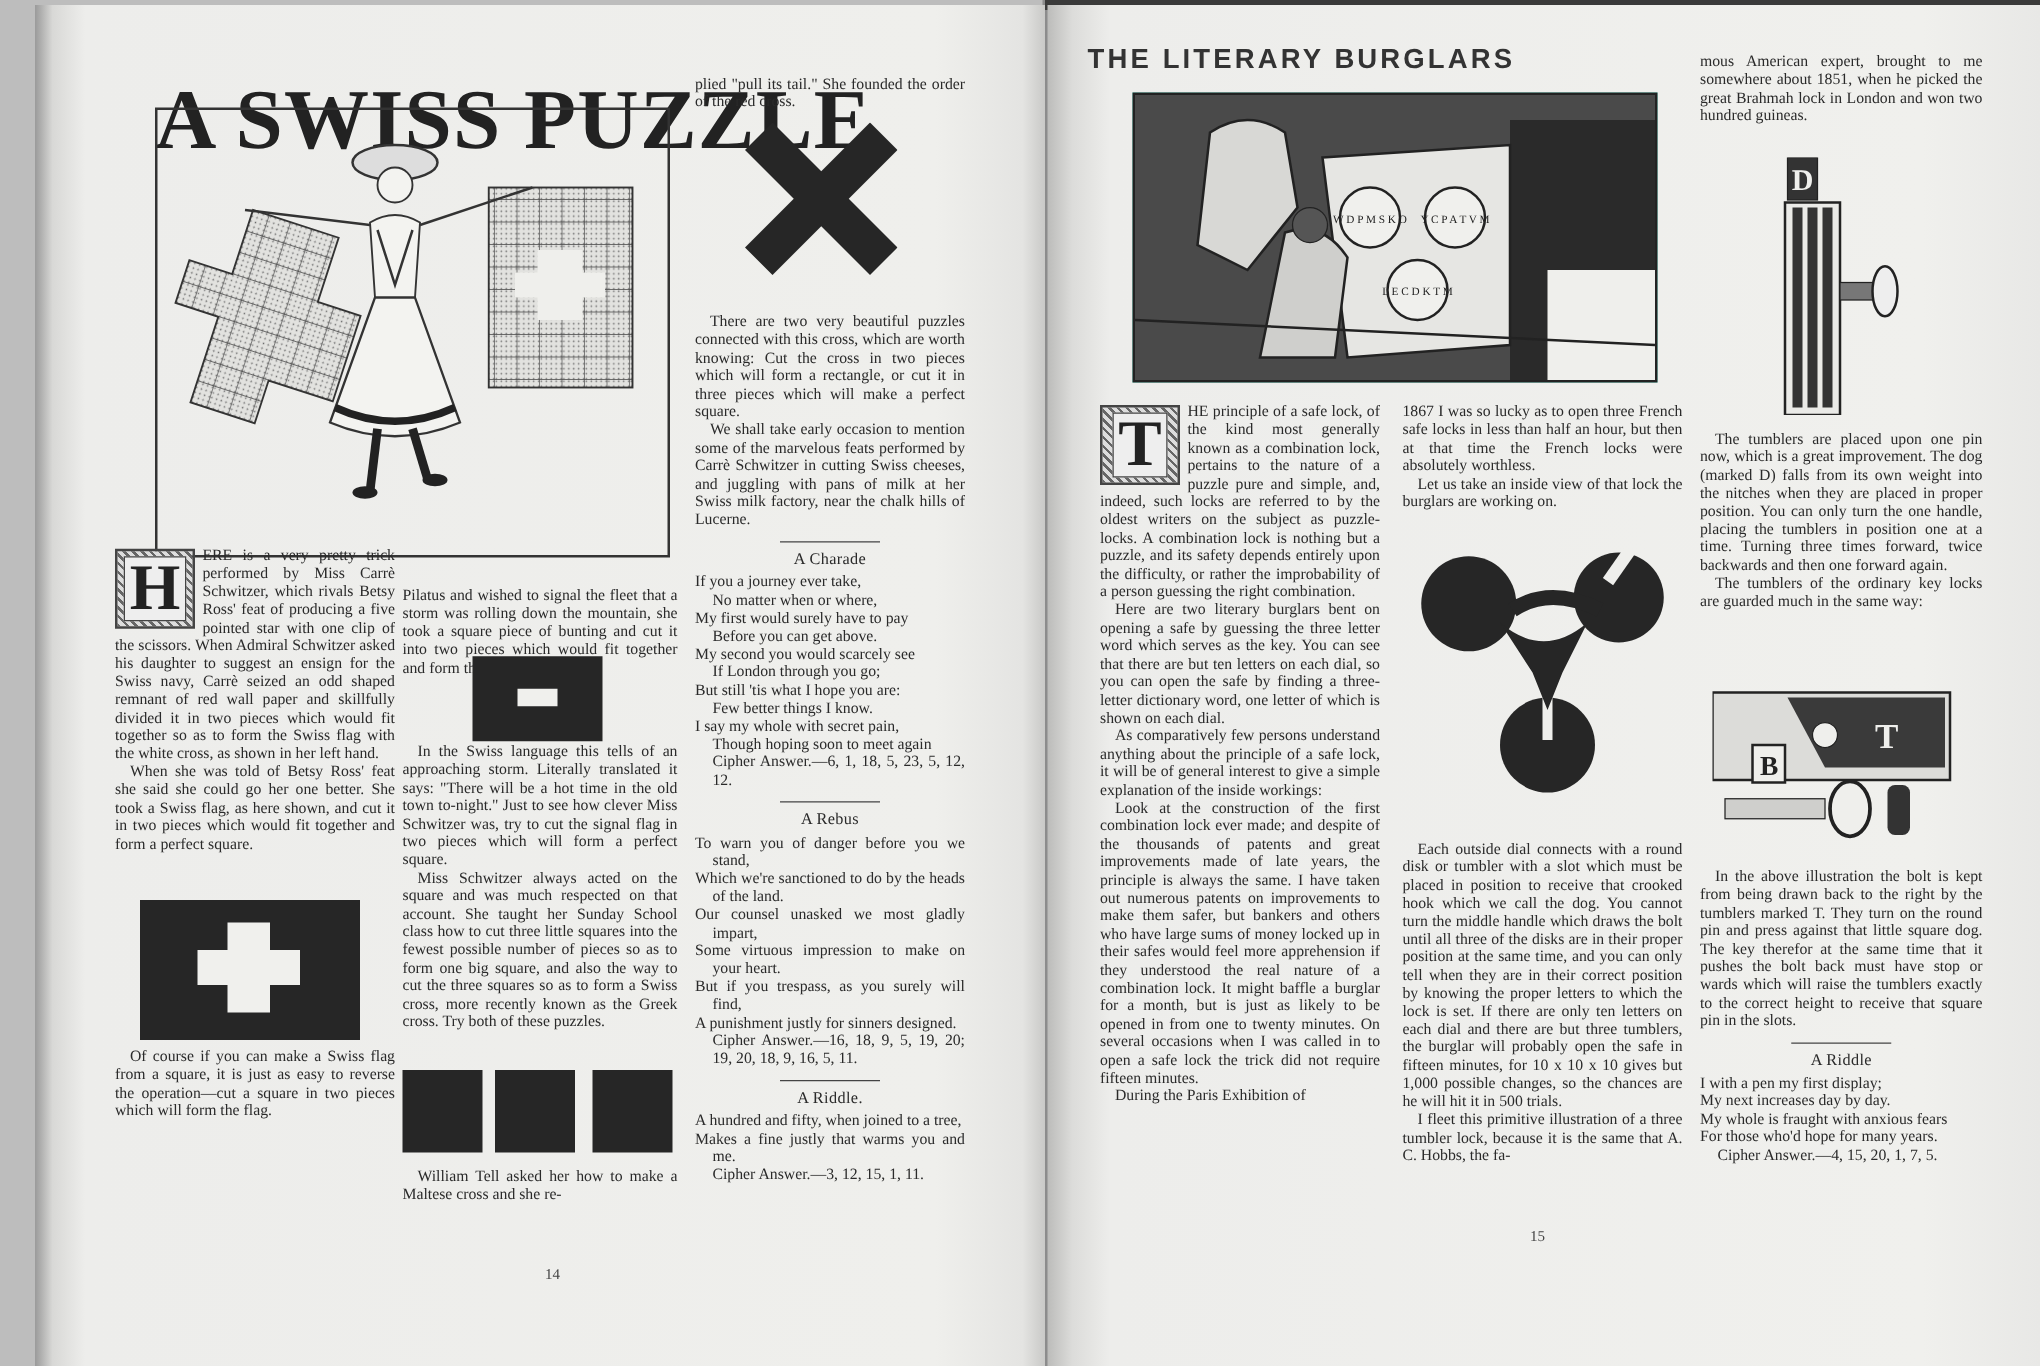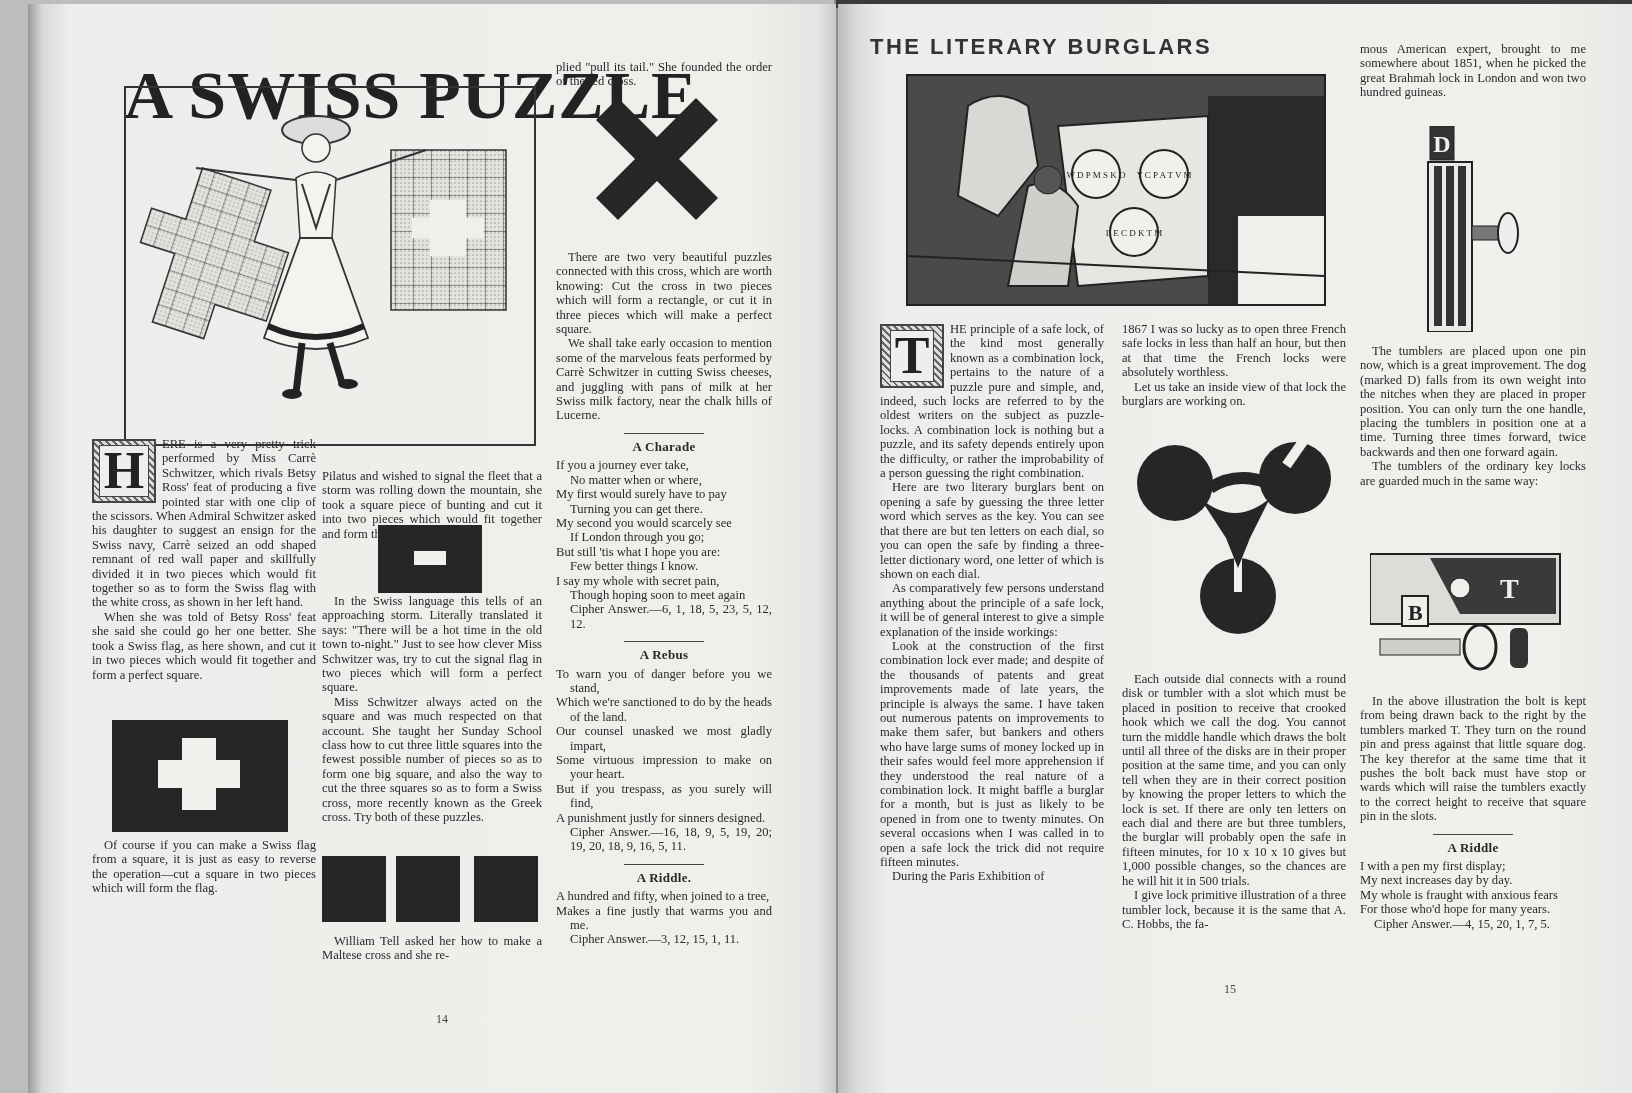--- a/index.html
+++ b/index.html
@@ -6,21 +6,21 @@
   body{width:1632px;height:1093px;background:#bdbdbd;position:relative;overflow:hidden;font-family:"Liberation Serif","DejaVu Serif",serif;color:#2a2a2a;}
   .page{position:absolute;top:4px;height:1089px;background:#efefec;}
   .page-left{left:28px;width:808px;background:linear-gradient(to right,#9a9a9a 0,#d8d8d6 14px,#ededeb 40px,#efefec 720px,#e4e4e2 790px,#c9c9c7 808px);}
   .page-right{left:838px;width:794px;background:linear-gradient(to right,#bcbcba 0,#dcdcda 20px,#ededeb 50px,#f0f0ed 700px,#e8e8e6 794px);}
   .spine{position:absolute;left:834px;top:0;width:6px;height:1093px;background:#8c8c8c;}
   .topbar{position:absolute;left:836px;top:0;width:796px;height:8px;background:#3a3a3a;}
   .col{position:absolute;font-size:12.6px;line-height:14.4px;text-align:justify;}
   .col p{margin:0;text-indent:12px;}
   .col p.noindent{text-indent:0;}
   .rule{width:80px;height:1px;background:#444;margin:10px auto 6px;}
-  .head{text-align:center;font-weight:bold;font-size:13px;margin:0 0 4px;letter-spacing:0.3px;}
+  .head{text-align:center;font-weight:normal;font-size:13px;margin:0 0 4px;letter-spacing:0.3px;}
   .verse{margin:0;}
   .verse .l{display:block;text-indent:0;}
   .verse .i{display:block;padding-left:14px;}
   .verse .h{display:block;padding-left:14px;text-indent:-14px;}
   .dropcap{float:left;width:64px;height:64px;margin:2px 6px 0 0;border:2px solid #444;box-sizing:border-box;background:repeating-linear-gradient(45deg,#666 0 2px,#ddd 2px 5px);display:flex;align-items:center;justify-content:center;}
   .dropcap span{font-size:52px;font-weight:bold;color:#222;background:#eee;line-height:50px;padding:0 4px;border:1px solid #444;}
   .illus{position:absolute;}
   .pagenum{position:absolute;font-size:12px;color:#444;}
   .title-left{position:absolute;left:124px;top:56px;font-family:"Liberation Serif",serif;font-weight:bold;color:#222;font-size:68px;letter-spacing:1px;}
   .title-right{position:absolute;left:870px;top:34px;font-family:"Liberation Sans","DejaVu Sans",sans-serif;font-weight:bold;font-size:22px;letter-spacing:2.5px;color:#333;}
@@ -113,21 +113,21 @@
 <div class="col" style="left:556px;top:250px;width:216px;">
   <p>There are two very beautiful puzzles connected with this cross, which are worth knowing: Cut the cross in two pieces which will form a rectangle, or cut it in three pieces which will make a perfect square.</p>
   <p>We shall take early occasion to mention some of the marvelous feats performed by Carrè Schwitzer in cutting Swiss cheeses, and juggling with pans of milk at her Swiss milk factory, near the chalk hills of Lucerne.</p>
 
   <div class="rule"></div>
   <div class="head">A Charade</div>
   <div class="verse">
     <span class="l">If you a journey ever take,</span>
     <span class="i">No matter when or where,</span>
     <span class="l">My first would surely have to pay</span>
-    <span class="i">Turning you can get there.</span>
+    <span class="i">Before you can get above.</span>
     <span class="l">My second you would scarcely see</span>
     <span class="i">If London through you go;</span>
     <span class="l">But still 'tis what I hope you are:</span>
     <span class="i">Few better things I know.</span>
     <span class="l">I say my whole with secret pain,</span>
     <span class="i">Though hoping soon to meet again</span>
     <span class="i">Cipher Answer.—6, 1, 18, 5, 23, 5, 12, 12.</span>
   </div>
 
   <div class="rule"></div>
@@ -197,21 +197,21 @@
     <circle cx="165" cy="50" r="36" fill="#262626"></circle>
     <circle cx="108" cy="168" r="38" fill="#262626"></circle>
     <rect x="160" y="10" width="10" height="30" fill="#efefec" transform="rotate(35 165 25)"></rect>
     <rect x="104" y="130" width="8" height="34" fill="#efefec"></rect>
     <path d="M70 70 Q105 100 140 70 L120 110 L108 140 L96 110z" fill="#262626"></path>
     <path d="M80 60 Q110 40 150 60" stroke="#262626" stroke-width="12" fill="none"></path>
   </svg>
 </div>
 <div class="col" style="left:1122px;top:672px;width:224px;">
   <p>Each outside dial connects with a round disk or tumbler with a slot which must be placed in position to receive that crooked hook which we call the dog. You cannot turn the middle handle which draws the bolt until all three of the disks are in their proper position at the same time, and you can only tell when they are in their correct position by knowing the proper letters to which the lock is set. If there are only ten letters on each dial and there are but three tumblers, the burglar will probably open the safe in fifteen minutes, for 10 x 10 x 10 gives but 1,000 possible changes, so the chances are he will hit it in 500 trials.</p>
-  <p>I give lock primitive illustration of a three tumbler lock, because it is the same that A. C. Hobbs, the fa-</p>
+  <p>I fleet this primitive illustration of a three tumbler lock, because it is the same that A. C. Hobbs, the fa-</p>
 </div>
 
 <div class="col" style="left:1360px;top:42px;width:226px;">
   <p class="noindent">mous American expert, brought to me somewhere about 1851, when he picked the great Brahmah lock in London and won two hundred guineas.</p>
 </div>
 <div class="illus" style="left:1416px;top:126px;width:120px;height:206px;">
   <svg width="120" height="206" viewBox="0 0 120 206">
     <rect x="14" y="0" width="24" height="34" fill="#333" stroke="#222"></rect>
     <text x="26" y="26" font-size="24" font-weight="bold" text-anchor="middle" fill="#efefec" font-family="Liberation Serif, serif">D</text>
     <rect x="12" y="36" width="44" height="170" fill="#eaeae7" stroke="#222" stroke-width="2"></rect>

